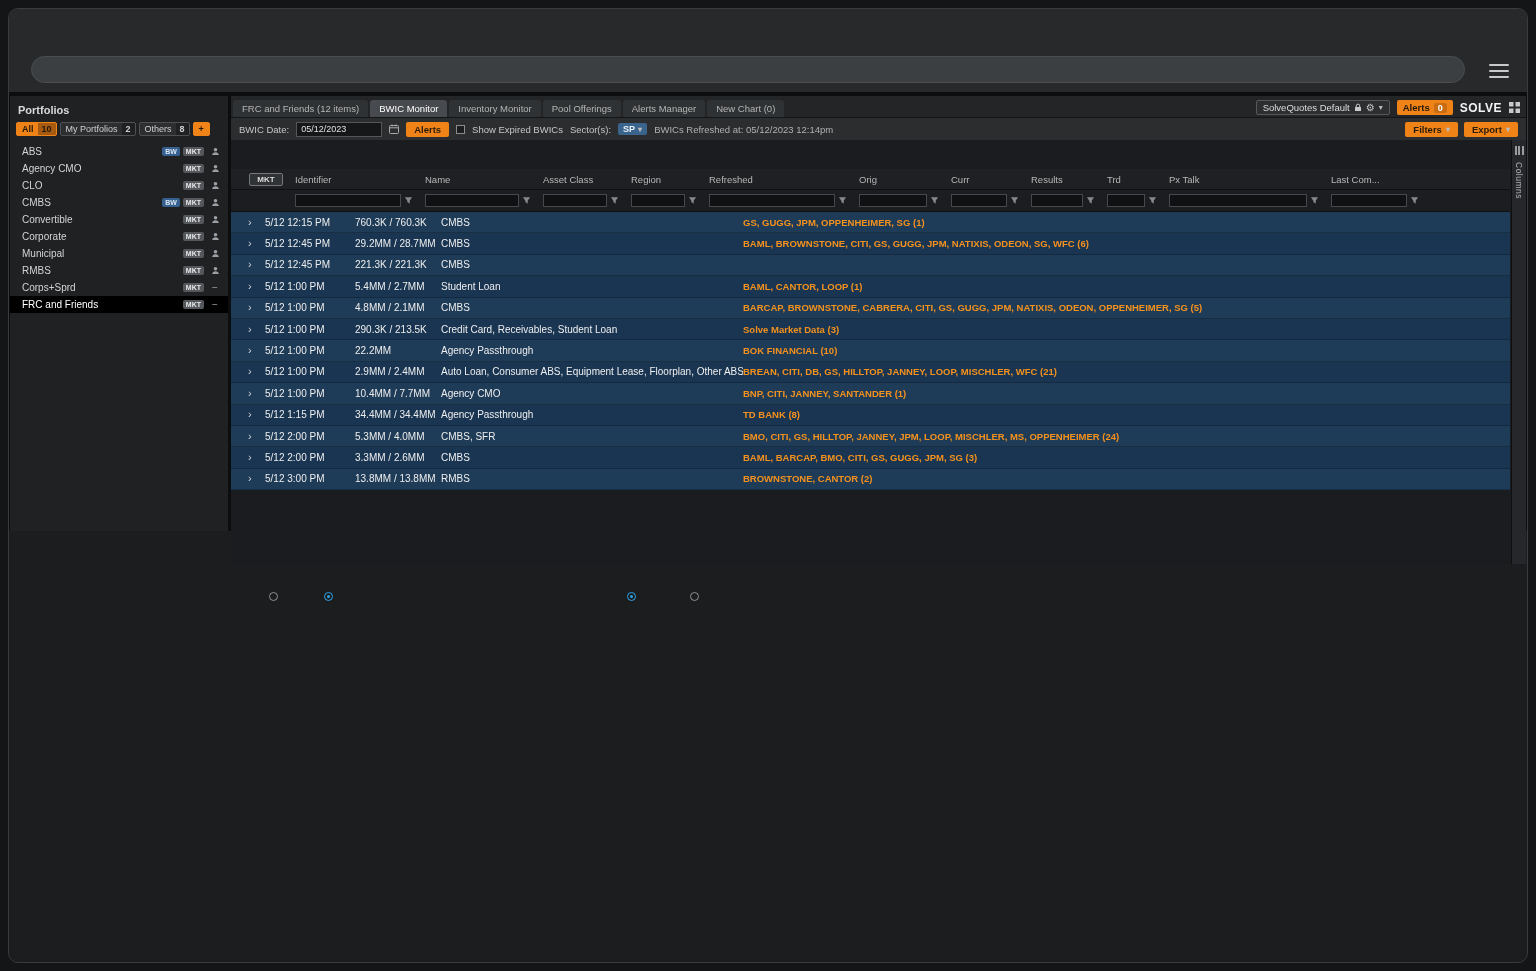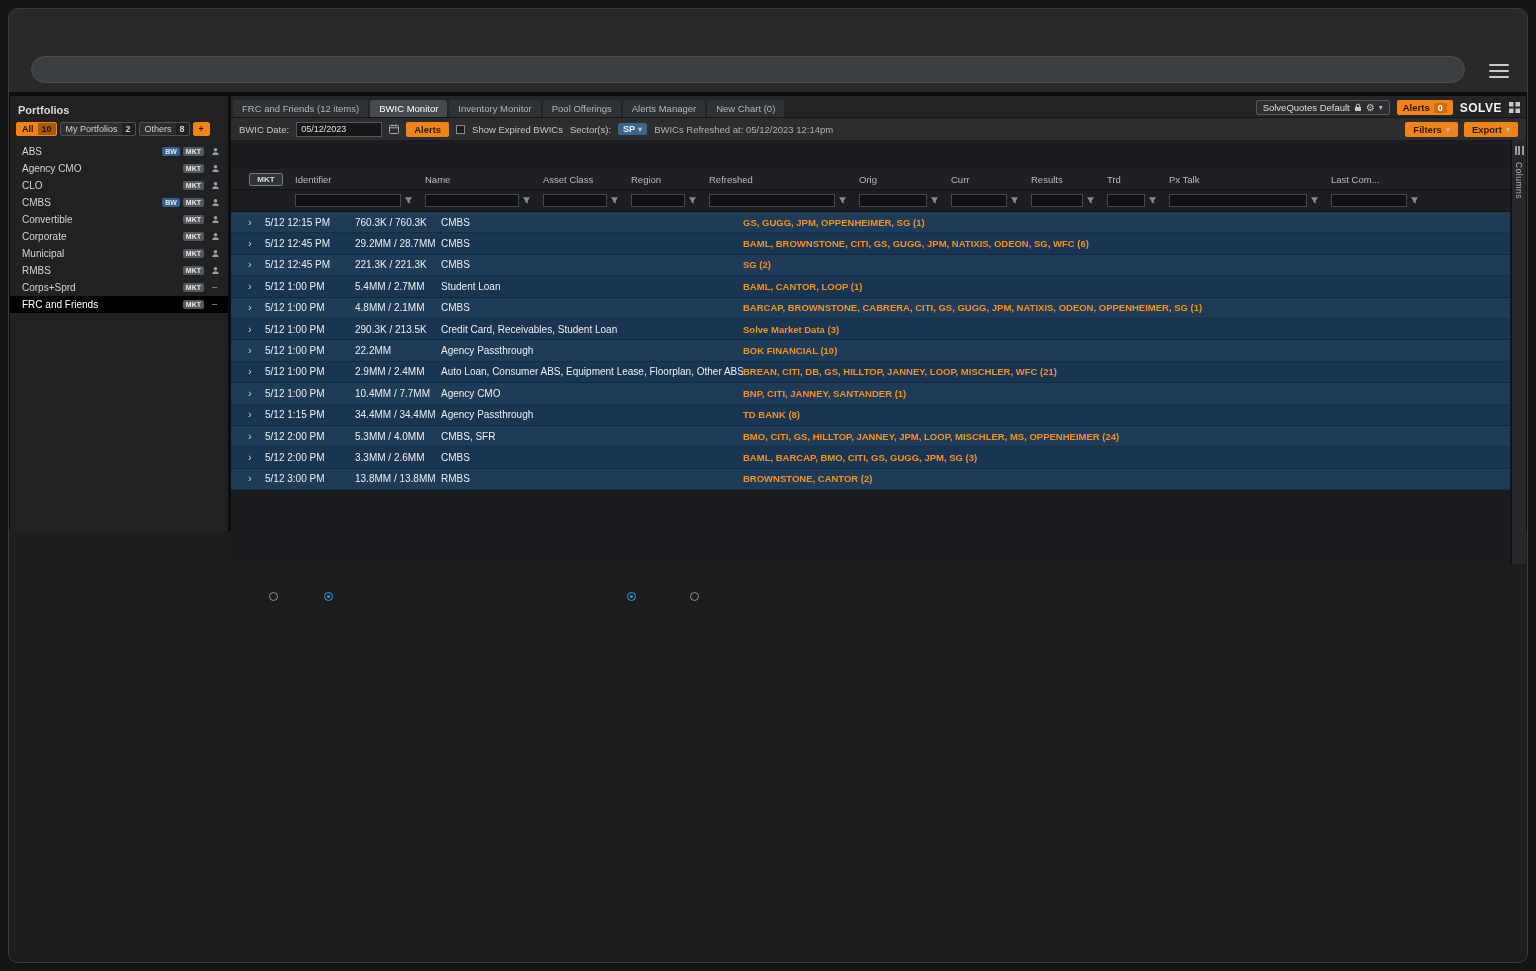--- a/index.html
+++ b/index.html
@@ -403,35 +403,34 @@
                 <span class="tr-time">5/12 12:45 PM</span>
                 <span class="tr-size">29.2MM / 28.7MM</span>
                 <span class="tr-asset">CMBS</span>
                 <span class="tr-dealers">BAML, BROWNSTONE, CITI, GS, GUGG, JPM, NATIXIS, ODEON, SG, WFC (6)</span>
               </div>
               <div class="trow">
                 <span class="tr-arrow">›</span>
                 <span class="tr-time">5/12 12:45 PM</span>
                 <span class="tr-size">221.3K / 221.3K</span>
                 <span class="tr-asset">CMBS</span>
-                <span class="tr-dealers">SG (2)</span>
               </div>
               <div class="trow">
                 <span class="tr-arrow">›</span>
                 <span class="tr-time">5/12 1:00 PM</span>
                 <span class="tr-size">5.4MM / 2.7MM</span>
                 <span class="tr-asset">Student Loan</span>
                 <span class="tr-dealers">BAML, CANTOR, LOOP (1)</span>
               </div>
               <div class="trow">
                 <span class="tr-arrow">›</span>
                 <span class="tr-time">5/12 1:00 PM</span>
                 <span class="tr-size">4.8MM / 2.1MM</span>
                 <span class="tr-asset">CMBS</span>
-                <span class="tr-dealers">BARCAP, BROWNSTONE, CABRERA, CITI, GS, GUGG, JPM, NATIXIS, ODEON, OPPENHEIMER, SG (1)</span>
+                <span class="tr-dealers">BARCAP, BROWNSTONE, CABRERA, CITI, GS, GUGG, JPM, NATIXIS, ODEON, OPPENHEIMER, SG (5)</span>
               </div>
               <div class="trow">
                 <span class="tr-arrow">›</span>
                 <span class="tr-time">5/12 1:00 PM</span>
                 <span class="tr-size">290.3K / 213.5K</span>
                 <span class="tr-asset">Credit Card, Receivables, Student Loan</span>
                 <span class="tr-dealers">Solve Market Data (3)</span>
               </div>
               <div class="trow">
                 <span class="tr-arrow">›</span>

